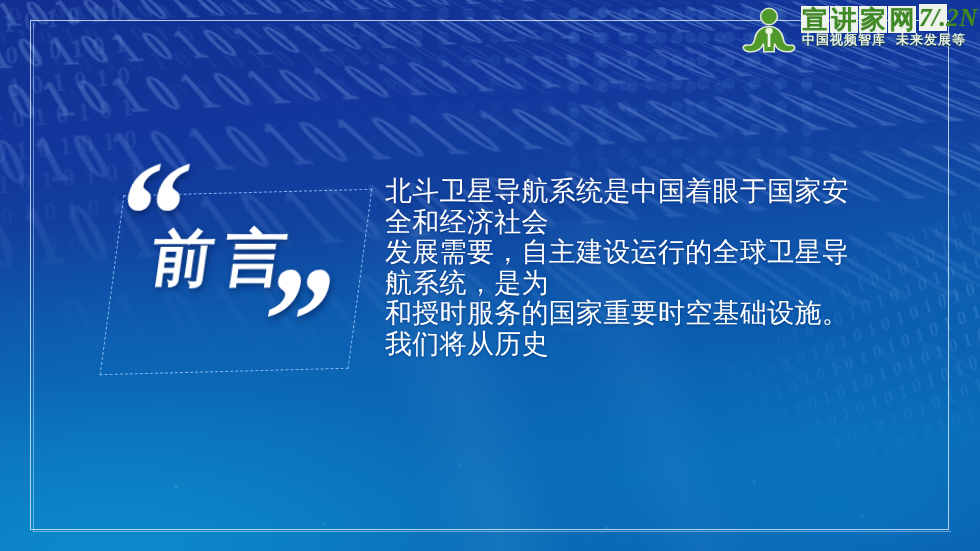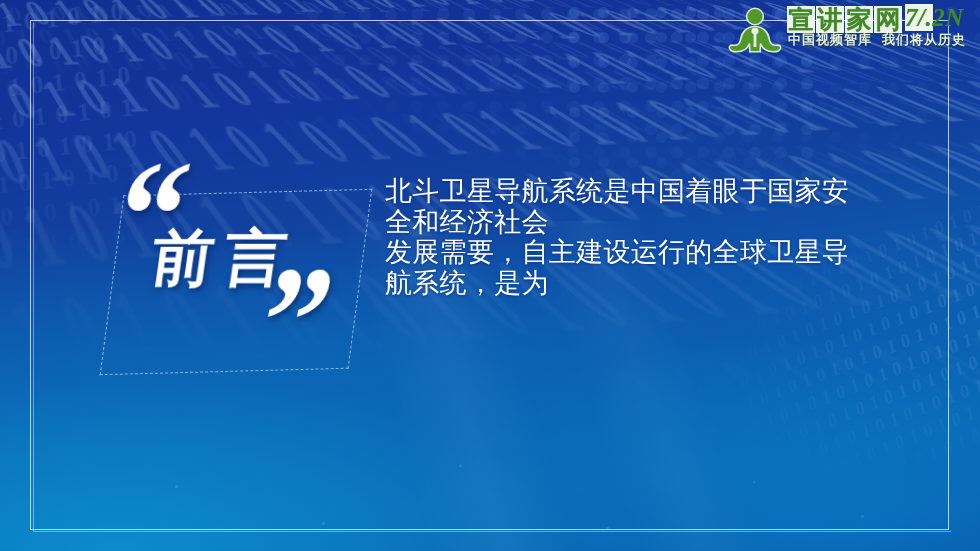--- a/index.html
+++ b/index.html
@@ -278,30 +278,31 @@
     <div class="logo-text">
       <div class="logo-chars">
         <span>宣</span>
         <span>讲</span>
         <span>家</span>
         <span>网</span>
         <span class="logo-pinyin">7/.2N</span>
       </div>
       <div class="logo-sub">
         <span>中国视频智库</span>
-        <span>我们将从历史</span>
+        <span>未来发展等</span>
       </div>
     </div>
   </div>
 
   <div class="headline">
     <div class="dashbox"></div>
     <div class="quote quote-open">“</div>
     <div class="quote quote-close">”</div>
     <div class="headline-title">前言</div>
   </div>
 
   <div class="body-copy">
     <div>北斗卫星导航系统是中国着眼于国家安全和经济社会</div>
     <div>发展需要，自主建设运行的全球卫星导航系统，是为</div>
+    <div>和授时服务的国家重要时空基础设施。我们将从历史</div>
   </div>
 
 </div>
 
 </body></html>

